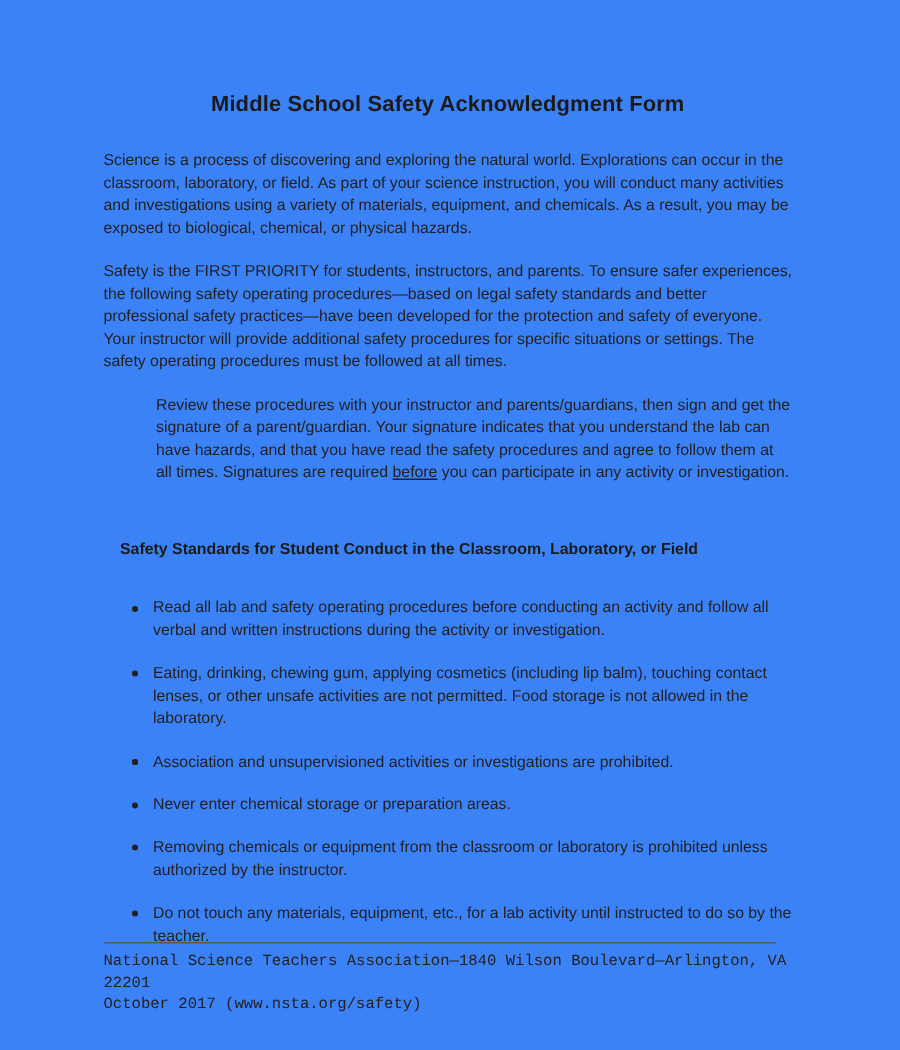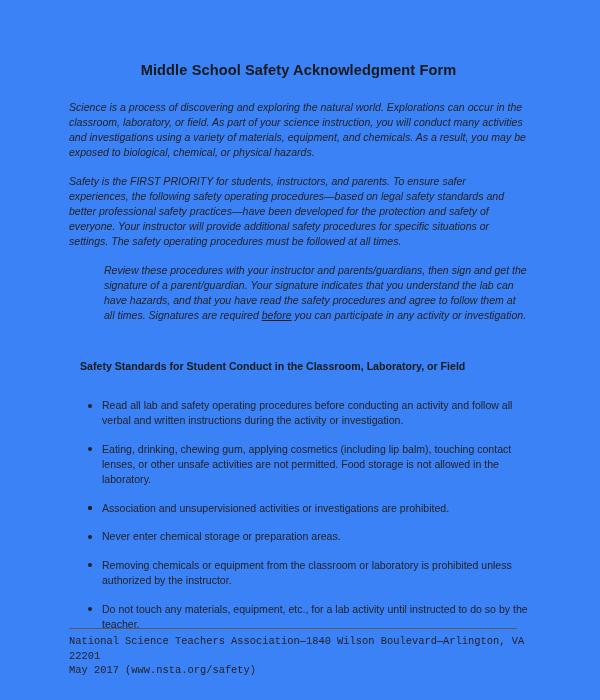--- a/index.html
+++ b/index.html
@@ -36,21 +36,20 @@
   }
 
   .intro-block {
     margin-top: 22px;
   }
 
   .para {
     margin: 0 0 13.5px 0;
     font-size: 10.55px;
     line-height: 15.1px;
-    font-style: italic;
     color: #231f20;
     text-align: left;
   }
   .para:last-child { margin-bottom: 0; margin-left: 35px; }
 
   .para u { text-decoration: underline; }
 
   .section-heading {
     margin: 11px;
     padding-top: 25px;
@@ -153,16 +152,16 @@
     </li>
     <li class="bullet">
       <span class="dot"></span>
       <span>Do not touch any materials, equipment, etc., for a lab activity until instructed to do so by the teacher.</span>
     </li>
   </ul>
 
   <div class="footer">
     <hr class="footer-rule">
     <p class="footer-line">National Science Teachers Association—1840 Wilson Boulevard—Arlington, VA 22201</p>
-    <p class="footer-line">May 2017 (www.nsta.org/safety)</p>
+    <p class="footer-line">October 2017 (www.nsta.org/safety)</p>
   </div>
 
 </div>
 
 </body></html>

